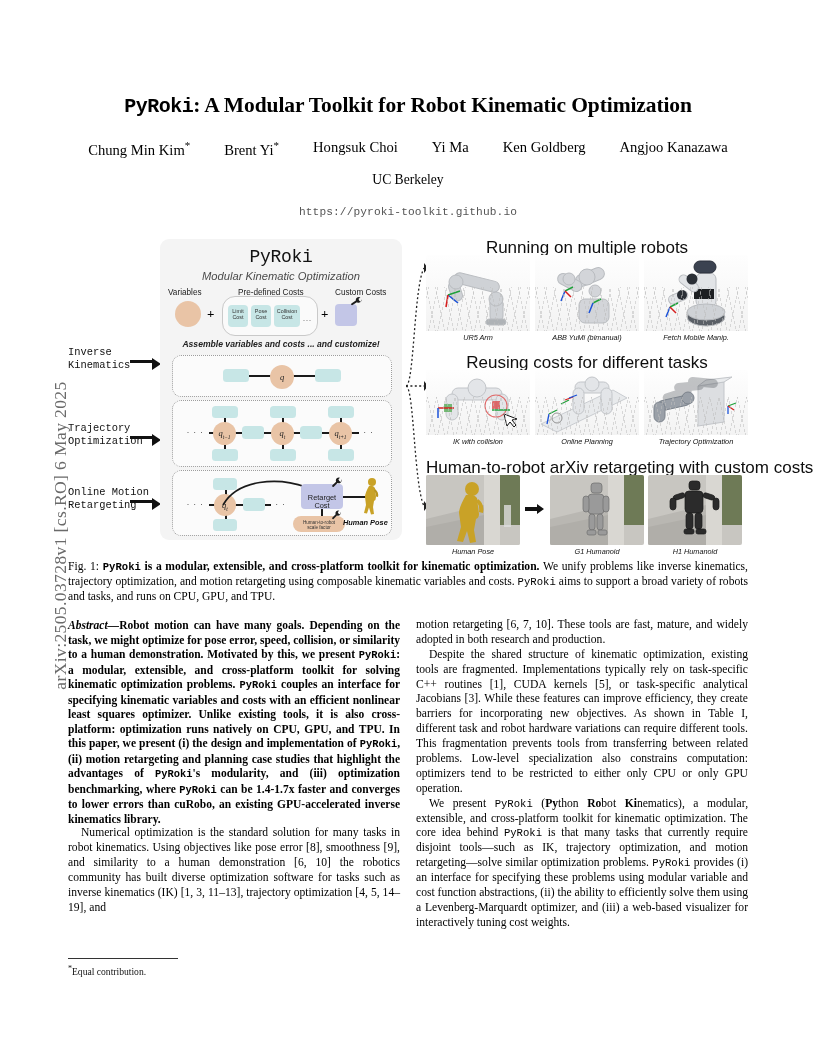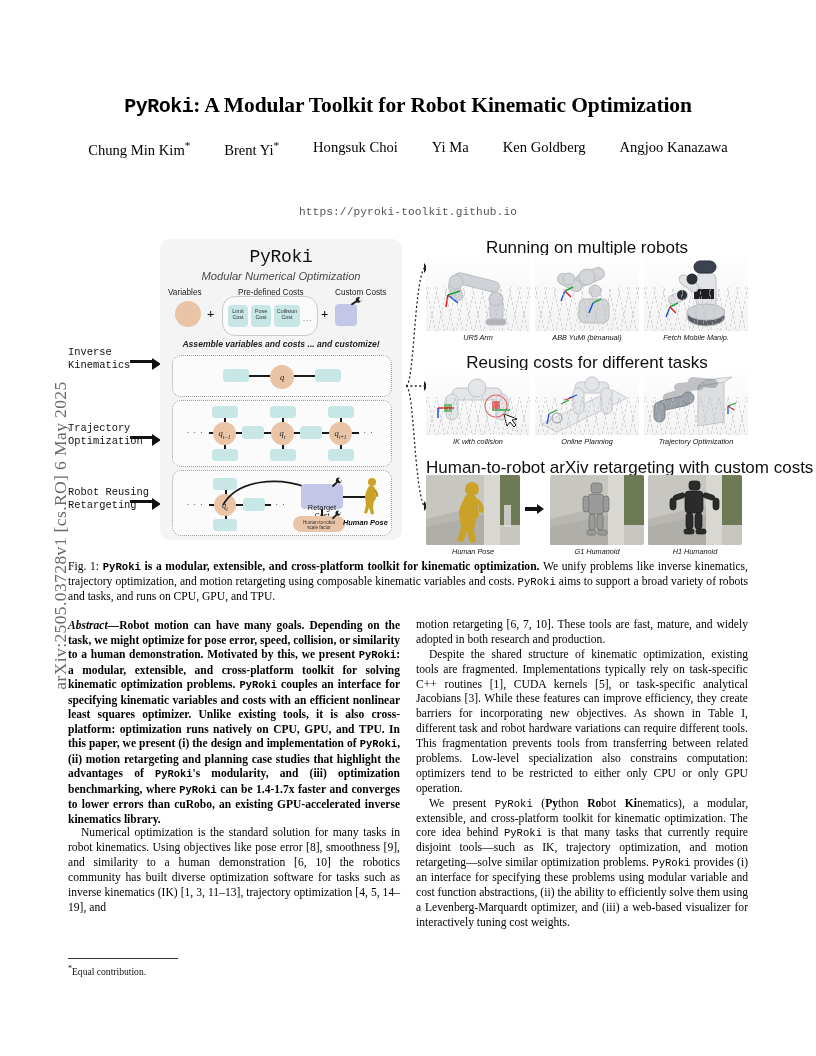--- a/index.html
+++ b/index.html
@@ -132,21 +132,21 @@
     font-style:italic; font-size:8.5px; text-align:center;
     font-family:"Liberation Serif", serif; color:#222;
   }
   .node sub { font-size:5.5px; }
   .cbox { position:absolute; background:#c7e6e6; border-radius:3.5px; }
   .edge { position:absolute; background:#1a1a1a; }
 
   .retarget-cost {
     position:absolute; background:#c3c6e7; border-radius:4px;
     font-family:"Liberation Sans", sans-serif; font-size:7.4px;
-    text-align:center; color:#1c1c1c; line-height:1.12; padding-top:20px;
+    text-align:center; color:#1c1c1c; line-height:1.12; padding-top:10px;
     box-sizing:border-box;
   }
   .scale-factor {
     position:absolute; background:#e9c4a6; border-radius:8px;
     font-family:"Liberation Sans", sans-serif; font-size:4.6px;
     text-align:center; color:#333; line-height:1.15; padding-top:4px;
     box-sizing:border-box;
   }
   .human-pose-lbl {
     position:absolute; font-size:7.4px; font-style:italic; font-weight:bold;
@@ -251,45 +251,46 @@
   </div>
 
   <div class="authors">
     <span class="au"><span>Chung Min Kim</span><sup>*</sup></span>
     <span class="au"><span>Brent Yi</span><sup>*</sup></span>
     <span class="au"><span>Hongsuk Choi</span></span>
     <span class="au"><span>Yi Ma</span></span>
     <span class="au"><span>Ken Goldberg</span></span>
     <span class="au"><span>Angjoo Kanazawa</span></span>
   </div>
+  <div class="affil">UC Berkeley</div>
   <div class="url">https://pyroki-toolkit.github.io</div>
 
   <div class="figure">
 
     <div class="rowlbl" style="left:0px; top:110px;">
       <span>Inverse</span><br>
       <span>Kinematics</span>
     </div>
     <div class="arrow-r" style="left:62px; top:124px;"></div>
 
     <div class="rowlbl" style="left:0px; top:186px;">
       <span>Trajectory</span><br>
       <span>Optimization</span>
     </div>
     <div class="arrow-r" style="left:62px; top:200px;"></div>
 
     <div class="rowlbl" style="left:0px; top:250px;">
-      <span>Robot Reusing</span><br>
+      <span>Online Motion</span><br>
       <span>Retargeting</span>
     </div>
     <div class="arrow-r" style="left:62px; top:264px;"></div>
 
     <div class="teaser">
       <div class="teaser-title">PyRoki</div>
-      <div class="teaser-sub">Modular Numerical Optimization</div>
+      <div class="teaser-sub">Modular Kinematic Optimization</div>
 
       <div class="row-legend">
         <div class="lbl-variables">Variables</div>
         <div class="lbl-pre">Pre-defined Costs</div>
         <div class="lbl-custom">Custom Costs</div>
 
         <div class="var-circle"></div>
         <div class="plus1">+</div>
 
         <div class="cost-group">

